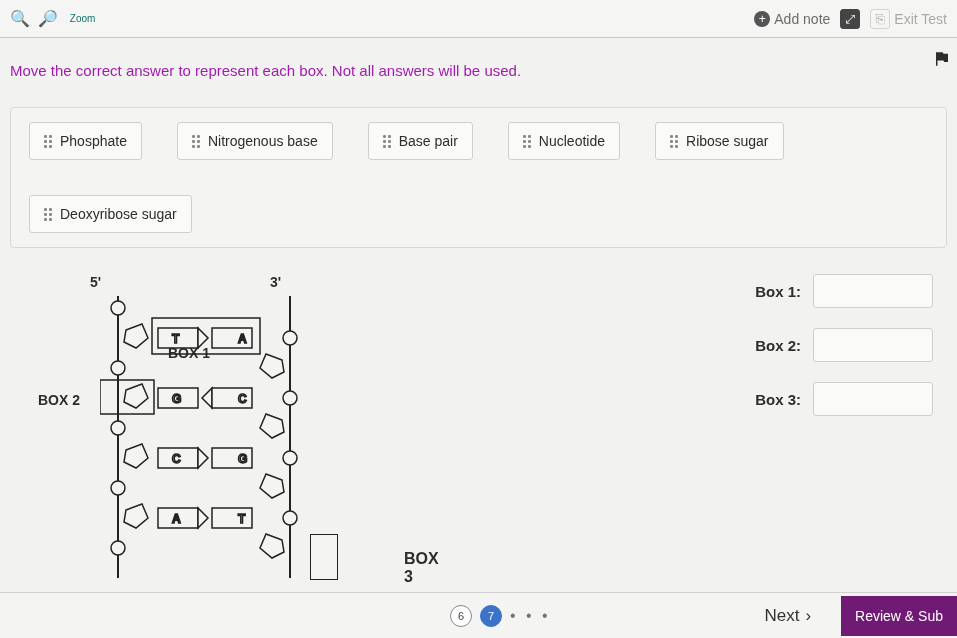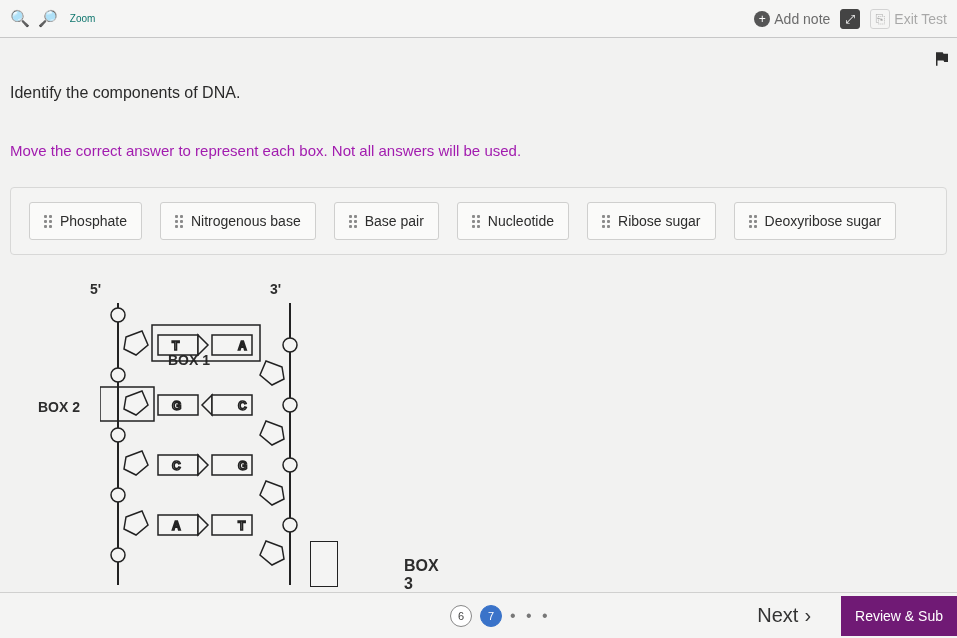--- a/index.html
+++ b/index.html
@@ -36,21 +36,21 @@
     position: absolute; right: 6px; top: 50px;
     width: 18px; height: 18px; color: #333;
   }
   h2.prompt { font-size: 16px; font-weight: normal; color:#2a2a2a; margin: 22px 0 40px 0; }
   p.instruction { font-size:15px; color:#a21caf; margin-bottom: 28px; }
   .choices-wrap {
     border: 1px solid #d8d8d7;
     border-radius: 4px;
     padding: 14px 18px;
     display: flex;
-    gap: 18px;
+    gap: 35px;
     flex-wrap: wrap;
     background: #f4f4f3;
     margin-bottom: 26px;
   }
   .choice {
     border: 1px solid #cfcfce;
     border-radius: 3px;
     background: #fafaf9;
     padding: 10px 14px;
     display: flex;
@@ -84,21 +84,21 @@
   .drop-box { width:120px; height:34px; border:1px solid #cfcfce; border-radius:3px; background:#fafaf9;}
   .footer {
     position:absolute; left:0; right:0; bottom:0; height:46px;
     border-top:1px solid #d0d0cf; background:#f4f4f3;
     display:flex; align-items:center; justify-content:flex-end; gap:18px; padding:0 0 0 10px;
   }
   .pager { display:flex; align-items:center; gap:8px; margin:0 auto 0 440px;}
   .pg-dot { width:22px; height:22px; border-radius:50%; border:1.5px solid #888; display:inline-flex; align-items:center; justify-content:center; font-size:11px; color:#444; background:#fff;}
   .pg-dot.filled { background:#3a73c9; border-color:#3a73c9; color:#fff;}
   .dots { color:#777; letter-spacing:3px;}
-  .next-btn { display:flex; align-items:center; gap:6px; color:#333; font-size:20px; cursor:pointer; padding:6px 12px;text-align:center;}
+  .next-btn { display:flex; align-items:center; gap:6px; color:#333; font-size:17px; cursor:pointer; padding:6px 12px;text-align:center;}
   .review-btn { background:#701a75; color:#fff; font-size:14px; padding:12px 14px; border:none; cursor:pointer;}
 </style>
 </head>
 <body>
 
 <div class="topbar">
   <div class="topbar-left">
     <span style="color:#666;font-size:16px;cursor:pointer;">🔍</span>
     <span style="color:#666;font-size:16px;cursor:pointer;">🔎</span>
     <span class="zoom-label">Zoom</span>
@@ -114,21 +114,20 @@
       <span>Exit Test</span>
     </div>
   </div>
 </div>
 
 <svg class="flag" viewBox="0 0 24 24" fill="#2d2d2d">
     <path d="M4 3v18h2v-7h8l1 2h5V5h-6l-1-2H4z"></path>
   </svg>
 
 <div class="content">
-  <h2 class="prompt">Identify the components of DNA.</h2>
   <p class="instruction">Move the correct answer to represent each box. Not all answers will be used.</p>
 
   <div class="choices-wrap">
     <div class="choice">
       <span class="grip">
           <span></span>
           <span></span>
           <span></span>
           <span></span>
           <span></span>
@@ -256,20 +255,34 @@
             <polygon points="98,220 108,230 98,240"></polygon>
           <rect x="112" y="220" width="40" height="20"></rect>
           <text x="72" y="235">A</text>
           <text x="138" y="235">T</text>
         </g>
 
         <rect x="0" y="92" width="54" height="34" fill="none" stroke="#222" stroke-width="1.5"></rect>
       </svg>
     </div>
 
+    <div class="answers">
+      <div class="answer-row">
+        <label>Box 1:</label>
+        <div class="drop-box"></div>
+      </div>
+      <div class="answer-row">
+        <label>Box 2:</label>
+        <div class="drop-box"></div>
+      </div>
+      <div class="answer-row">
+        <label>Box 3:</label>
+        <div class="drop-box"></div>
+      </div>
+    </div>
   </div>
 </div>
 
 <div class="footer">
   <div class="pager">
     <span class="pg-dot">6</span>
     <span class="pg-dot filled">7</span>
     <span class="dots">• • •</span>
   </div>
   <div class="next-btn">

